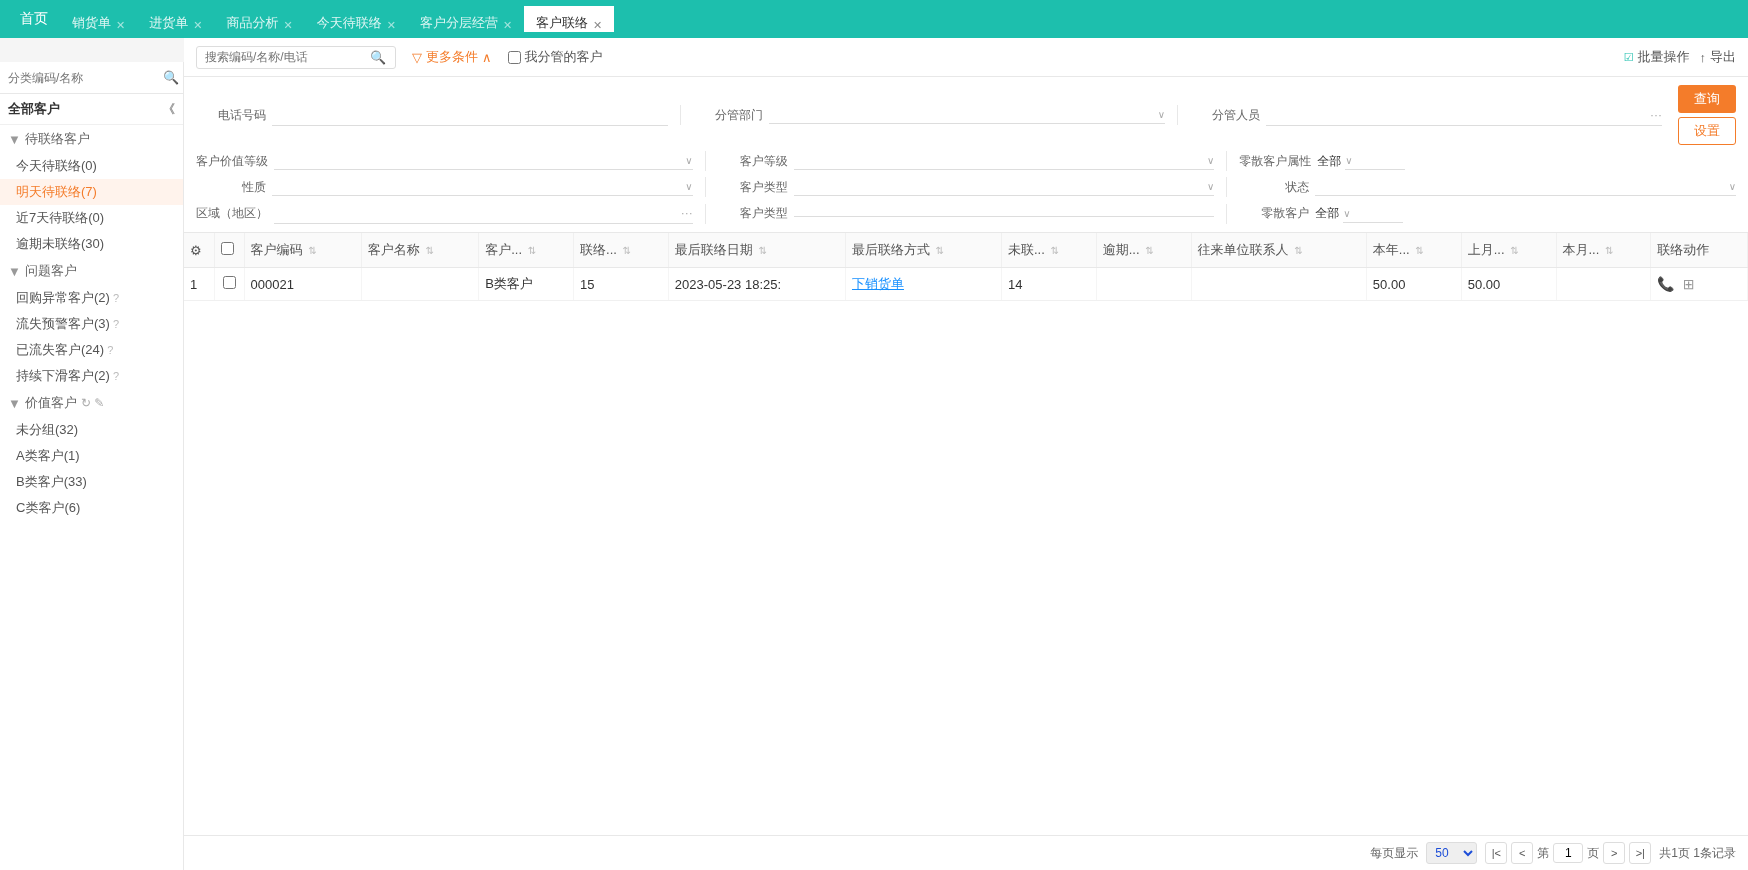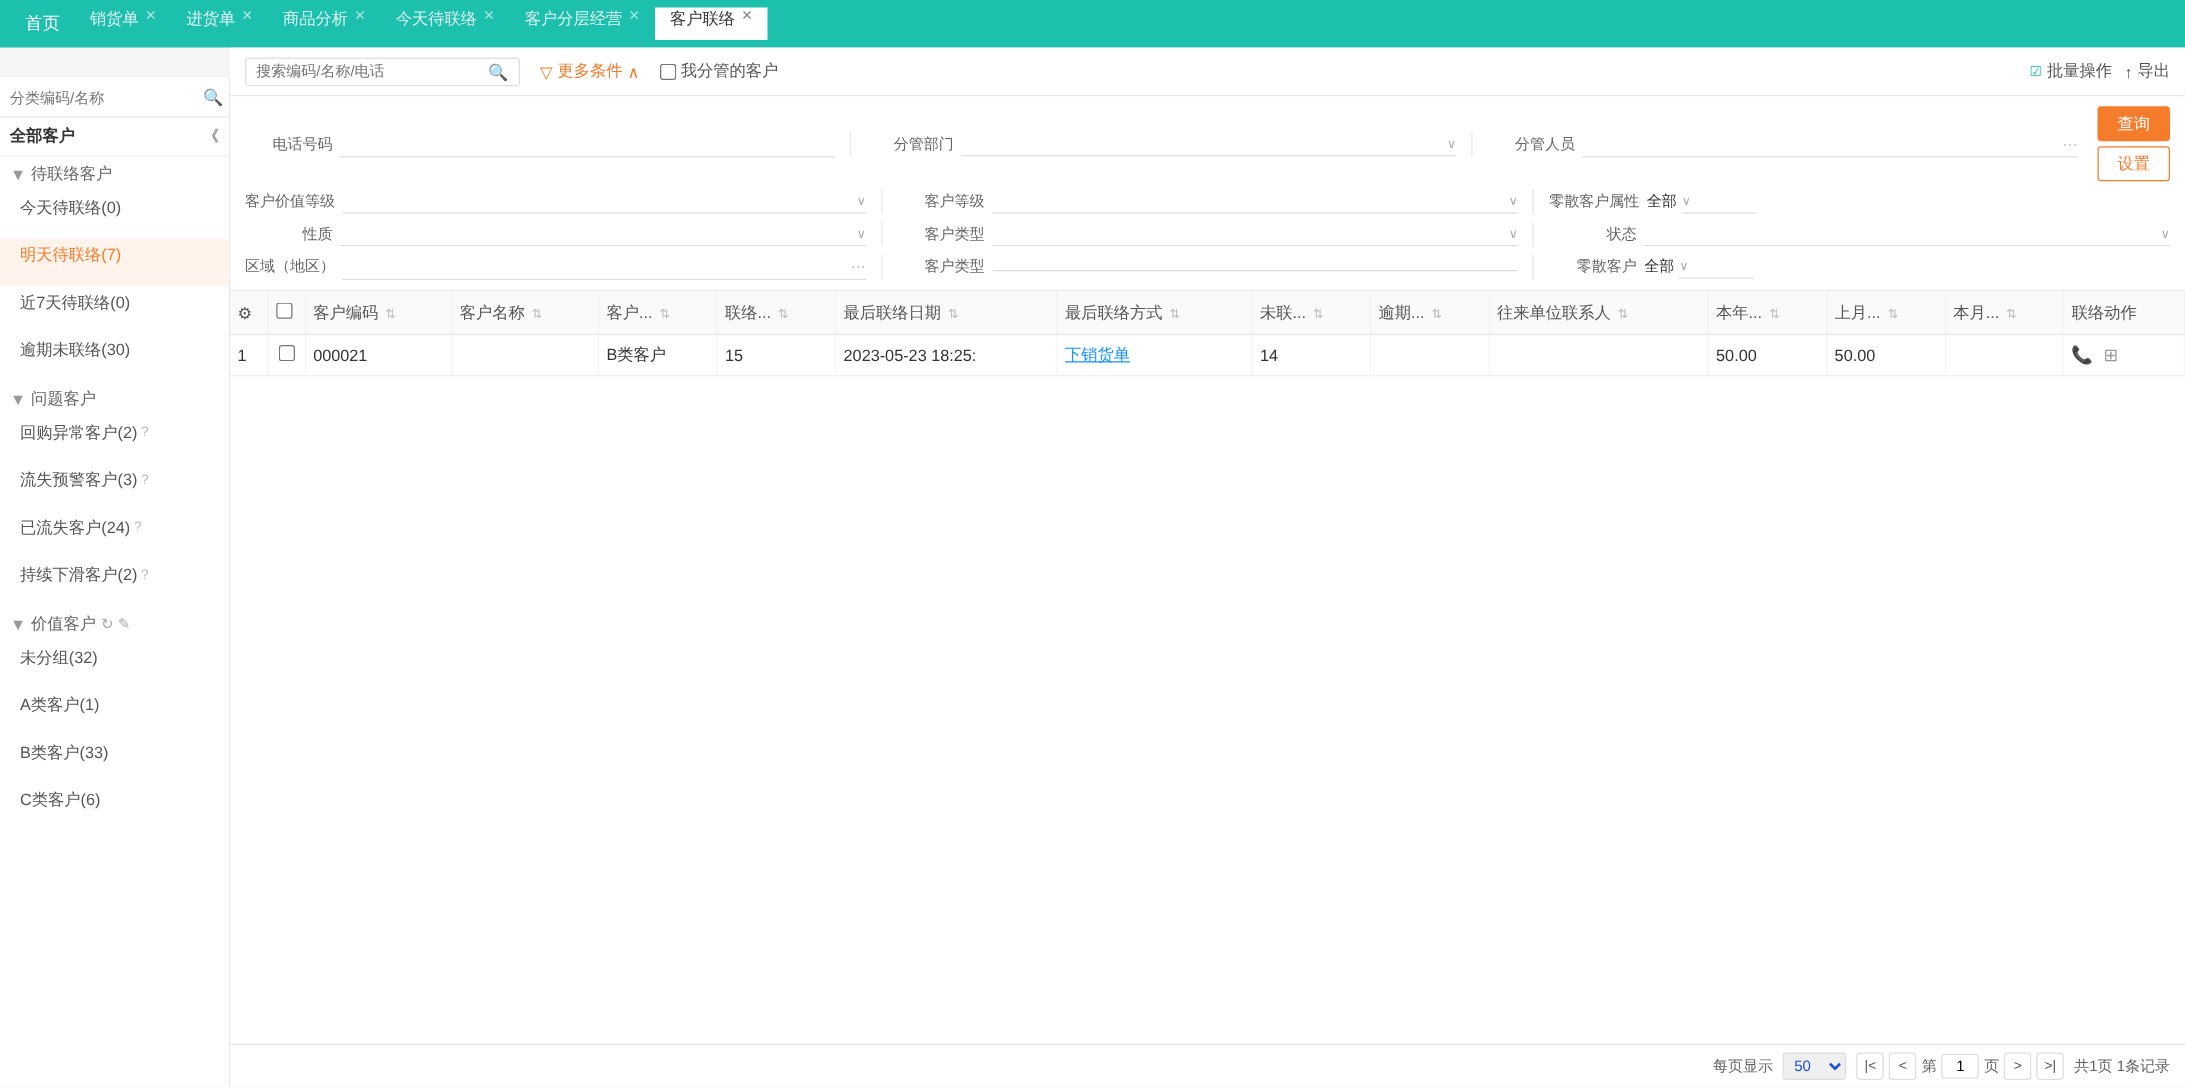--- a/index.html
+++ b/index.html
@@ -20,21 +20,21 @@
       height: 38px;
       display: flex;
       align-items: center;
       cursor: pointer;
       font-size: 14px;
     }
     .top-nav .nav-tab {
       padding: 0 12px;
       height: 26px;
       display: flex;
-      align-items: flex-start;
+      align-items: flex-end;
       cursor: pointer;
       font-size: 13px;
       color: rgba(255,255,255,0.85);
       position: relative;
     }
     .top-nav .nav-tab.active {
       background: #fff;
       color: #333;
     }
     .top-nav .nav-tab .close-btn {
@@ -99,21 +99,21 @@
       font-size: 12px;
       color: #666;
       display: flex;
       align-items: center;
     }
     .sidebar-group-title .arrow {
       margin-right: 4px;
       color: #999;
     }
     .sidebar-item {
-      padding: 4px 8px 16px 16px;
+      padding: 4px 8px 4px 16px;
       font-size: 12px;
       color: #555;
       cursor: pointer;
       display: flex;
       align-items: center;
     }
     .sidebar-item.active {
       background: #fff3ec;
       color: #f47c2a;
     }
@@ -140,21 +140,21 @@
       align-items: center;
       gap: 8px;
       flex-shrink: 0;
     }
     .search-box {
       display: flex;
       align-items: center;
       border: 1px solid #ddd;
       border-radius: 3px;
       padding: 3px 8px;
-      width: 220px;
+      width: 200px;
     }
     .search-box input {
       border: none;
       outline: none;
       font-size: 12px;
       color: #999;
       flex: 1;
     }
     .search-box .search-icon { color: #1dbfad; cursor: pointer; }
     .filter-btn {

